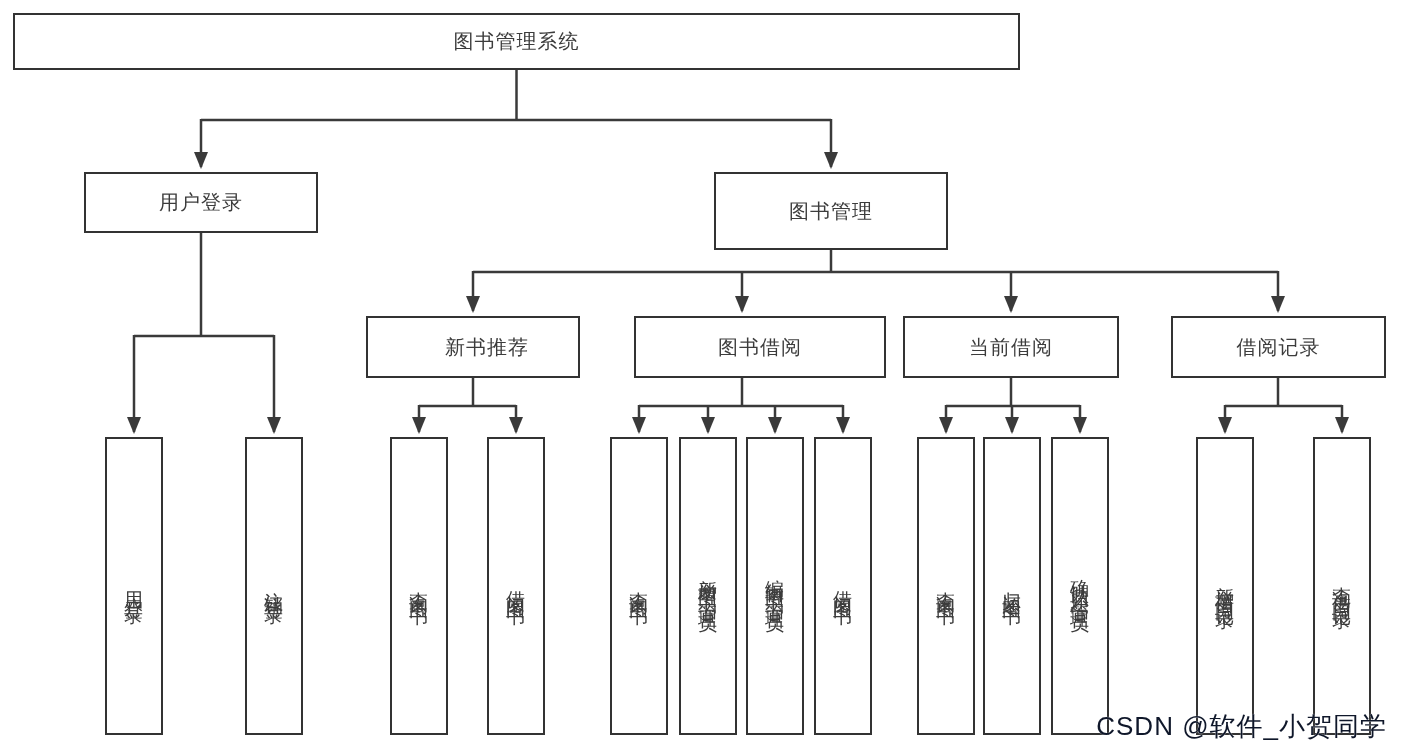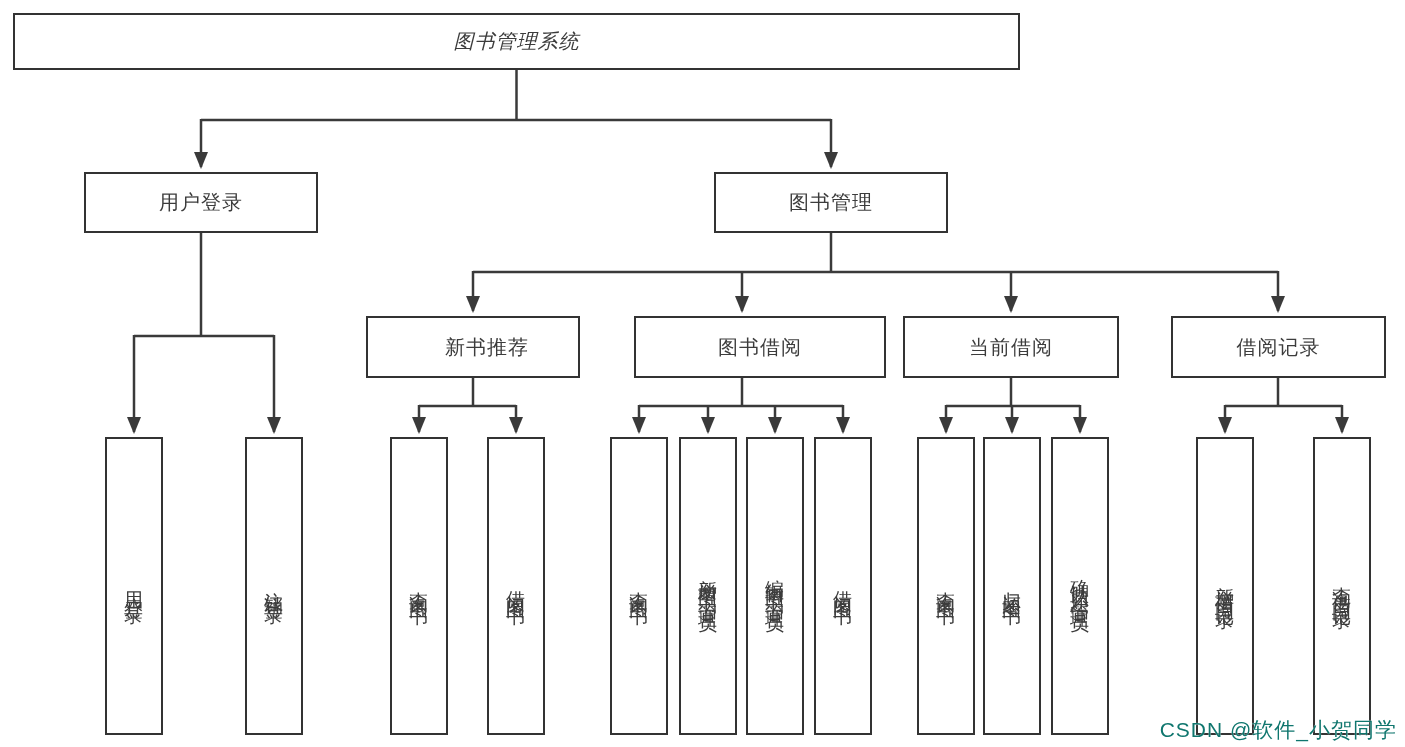--- a/index.html
+++ b/index.html
@@ -42,24 +42,24 @@
   }
   .node.leaf {
     writing-mode: vertical-rl;
     font-size: 19px;
     letter-spacing: 5px;
     white-space: normal;
     line-height: 1;
   }
   .watermark {
     position: absolute;
-    right: 8px;
+    right: 18px;
     bottom: 3px;
-    font-size: 21px;
-    color: #0f766e;
+    font-size: 26px;
+    color: #0f172a;
     text-shadow: 0 0 1px #ffffff;
     letter-spacing: 1px;
     z-index: 5;
   }
 </style>
 </head>
 <body>
 
 <div id="canvas">
 
@@ -104,24 +104,24 @@
     <line class="cline" x1="946" y1="405" x2="946" y2="432" marker-end="url(#arrow)"></line>
     <line class="cline" x1="1012" y1="405" x2="1012" y2="432" marker-end="url(#arrow)"></line>
     <line class="cline" x1="1080" y1="405" x2="1080" y2="432" marker-end="url(#arrow)"></line>
 
     <path class="cline" d="M1278 378 V407"></path>
     <path class="cline" d="M1225 406 H1342"></path>
     <line class="cline" x1="1225" y1="405" x2="1225" y2="432" marker-end="url(#arrow)"></line>
     <line class="cline" x1="1342" y1="405" x2="1342" y2="432" marker-end="url(#arrow)"></line>
   </svg>
 
-  <div class="node" style="left:13px; top:13px; width:1007px; height:57px;font-style:italic;">图书管理系统</div>
+  <div class="node" style="left:13px; top:13px; width:1007px; height:57px;">图书管理系统</div>
 
   <div class="node" style="left:84px; top:172px; width:234px; height:61px;">用户登录</div>
-  <div class="node" style="left:714px; top:172px; width:234px; height:61px;font-family:Liberation Serif, serif;">图书管理</div>
+  <div class="node" style="left:714px; top:172px; width:234px; height:78px;font-family:Liberation Serif, serif;">图书管理</div>
 
   <div class="node" style="left:366px; top:316px; width:214px; height:62px;padding-left:28px;">新书推荐</div>
   <div class="node" style="left:634px; top:316px; width:252px; height:62px;">图书借阅</div>
   <div class="node" style="left:903px; top:316px; width:216px; height:62px;text-align:center;">当前借阅</div>
   <div class="node" style="left:1171px; top:316px; width:215px; height:62px;">借阅记录</div>
 
   <div class="node leaf" style="left:105px; top:437px; width:58px; height:298px;">用户登录</div>
   <div class="node leaf" style="left:245px; top:437px; width:58px; height:298px;">注销登录</div>
 
   <div class="node leaf" style="left:390px; top:437px; width:58px; height:298px;">查询图书</div>

